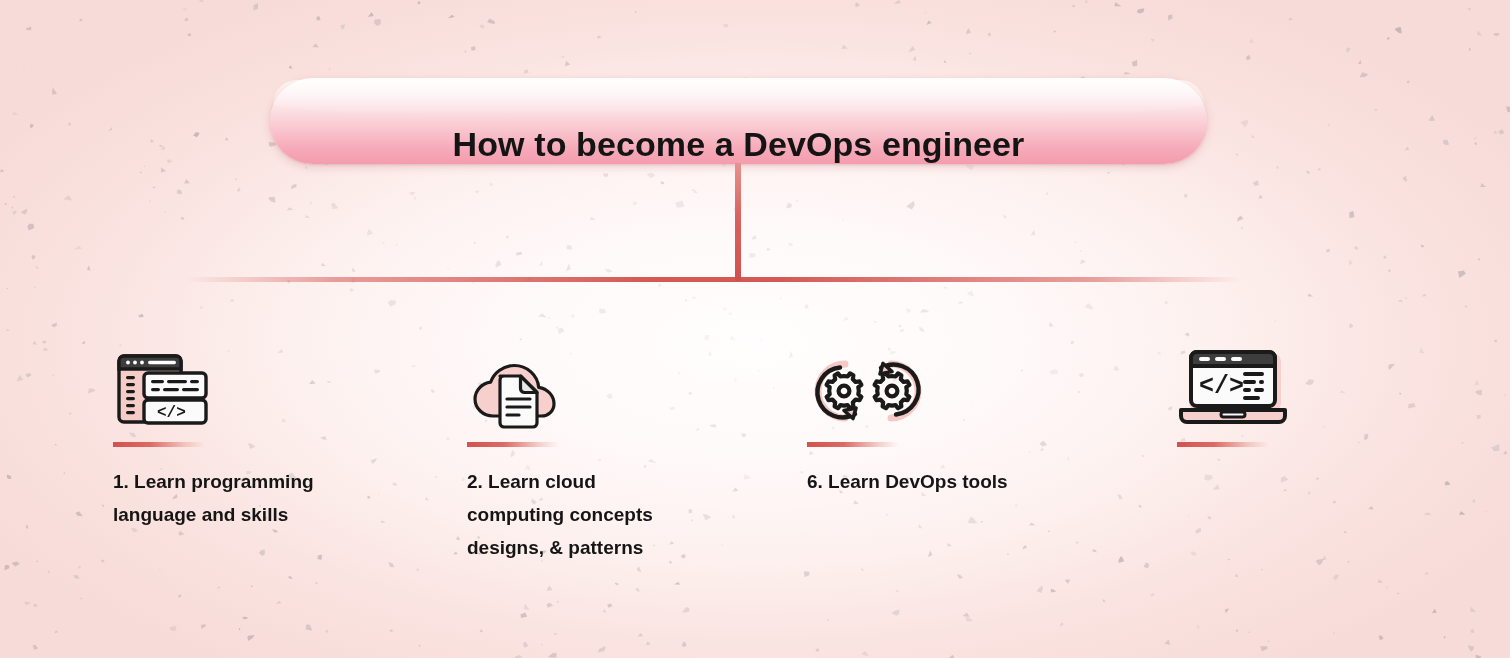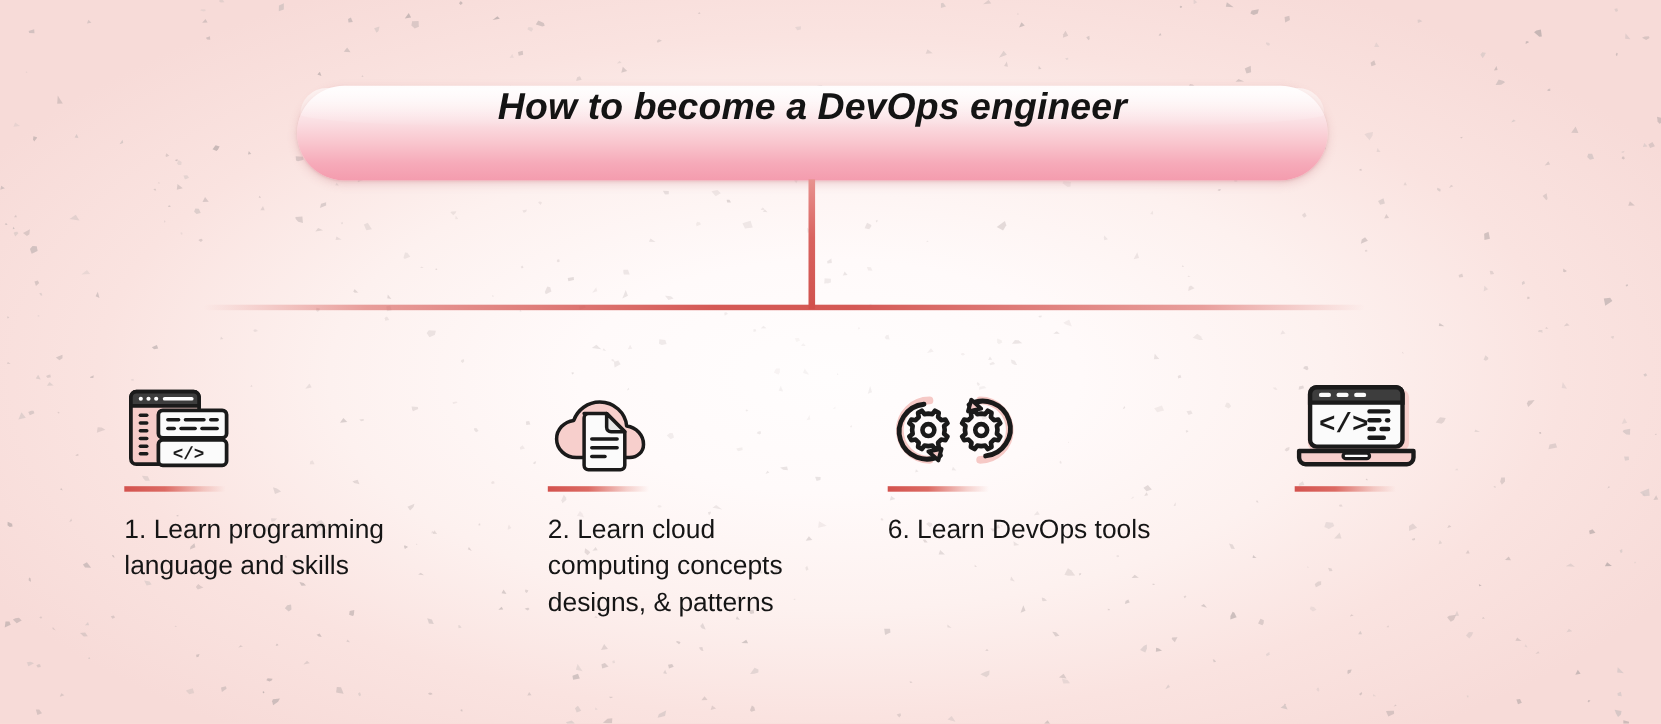--- a/index.html
+++ b/index.html
@@ -20,21 +20,21 @@
   #bg-speckles { position:absolute; inset:0; opacity:.85; }
 
   
   #title-pill {
     position:absolute; left:270px; top:78px; width:937px; height:86px;
     border-radius:43px;
     background:linear-gradient(180deg,
         #fffdfd 0%, #fdf2f3 16%, #fbdfe3 38%,
         #f9c6ce 60%, #f6aab9 82%, #f49cae 100%);
     box-shadow:0 3px 9px rgba(198,120,130,.30), 0 1px 2px rgba(200,130,140,.25);
-    display:flex; align-items:flex-start; justify-content:center;font-style:italic;
+    display:flex; align-items:flex-end; justify-content:center;
   }
   #title-pill::after{
     content:""; position:absolute; left:3px; right:3px; top:2px; height:42%;
     border-radius:43px 43px 50% 50%/43px 43px 22px 22px;
     background:linear-gradient(180deg, rgba(255,255,255,.62), rgba(255,255,255,0));
     pointer-events:none;
   }
   #title-text {
     position:relative; z-index:2;
     font-size:34px; font-weight:bold; color:#141414;
@@ -58,21 +58,21 @@
   .step { position:absolute; top:330px; }
   .step-icon {
     height:100px; display:flex; align-items:flex-end;
     margin-bottom:12px;
   }
   .step-rule {
     width:92px; height:5px; margin-bottom:18px;
     background:linear-gradient(90deg,#d3524e 0%, #dc6a63 40%, rgba(226,130,120,.35) 78%, rgba(230,150,140,0) 100%);
   }
   .step-caption {
-    font-size:24px; line-height:33px; color:#151515; font-weight:normal;
+    font-size:19px; line-height:33px; color:#151515; font-weight:bold;
     white-space:pre-line;
   }
 </style>
 </head>
 <body>
 
 <div id="bg-base"></div>
 <svg id="bg-speckles" viewBox="0 0 1510 658" preserveAspectRatio="none" aria-hidden="true">
     <polygon points="385.2,243.6 382.0,243.7 383.2,242.3" fill="#cfc4c3" opacity="0.432"></polygon>
     <polygon points="572.0,353.8 569.9,354.9 571.4,352.6" fill="#a99f9f" opacity="0.294"></polygon>
@@ -678,21 +678,21 @@
 
         <rect x="31" y="58" width="62" height="23" rx="4" fill="#fbfbfb" stroke="#1a1a1a" stroke-width="3.4"></rect>
         <text x="44" y="75" font-family="'Liberation Mono',monospace" font-size="16" font-weight="bold" fill="#1a1a1a">&lt;/&gt;</text>
       </svg>
     </div>
     <div class="step-rule"></div>
     <div class="step-caption">1. Learn programming
 language and skills</div>
   </div>
 
-  <div class="step" style="left:498px; width:300px;">
+  <div class="step" style="left:467px; width:300px;">
     <div class="step-icon">
       <svg width="96" height="80" viewBox="0 0 96 80">
 
         <path d="M26 66c-10 0-18-7.6-18-17 0-8.6 6.8-15.7 15.6-16.8C27 22.6 36.3 15.5 47.3 15.5c12.8 0 23.3 9.6 24.4 21.8C80.6 38.6 87 45.6 87 54c0 6.8-5.6 12-12.6 12z" fill="#f7cfcc" stroke="#1a1a1a" stroke-width="3.2" stroke-linejoin="round"></path>
 
         <path d="M33 26h20.5L70 42.5V73a4 4 0 0 1-4 4H37a4 4 0 0 1-4-4V30a4 4 0 0 1 4-4z" fill="#fbfbfb" stroke="#1a1a1a" stroke-width="3.2" stroke-linejoin="round"></path>
         <path d="M53.5 26 70 42.5H57.5a4 4 0 0 1-4-4z" fill="#e8e8e8" stroke="#1a1a1a" stroke-width="3.2" stroke-linejoin="round"></path>
         <g stroke="#1a1a1a" stroke-width="3.2" stroke-linecap="round">
           <line x1="40" y1="49" x2="63" y2="49"></line>
           <line x1="40" y1="57" x2="63" y2="57"></line>

